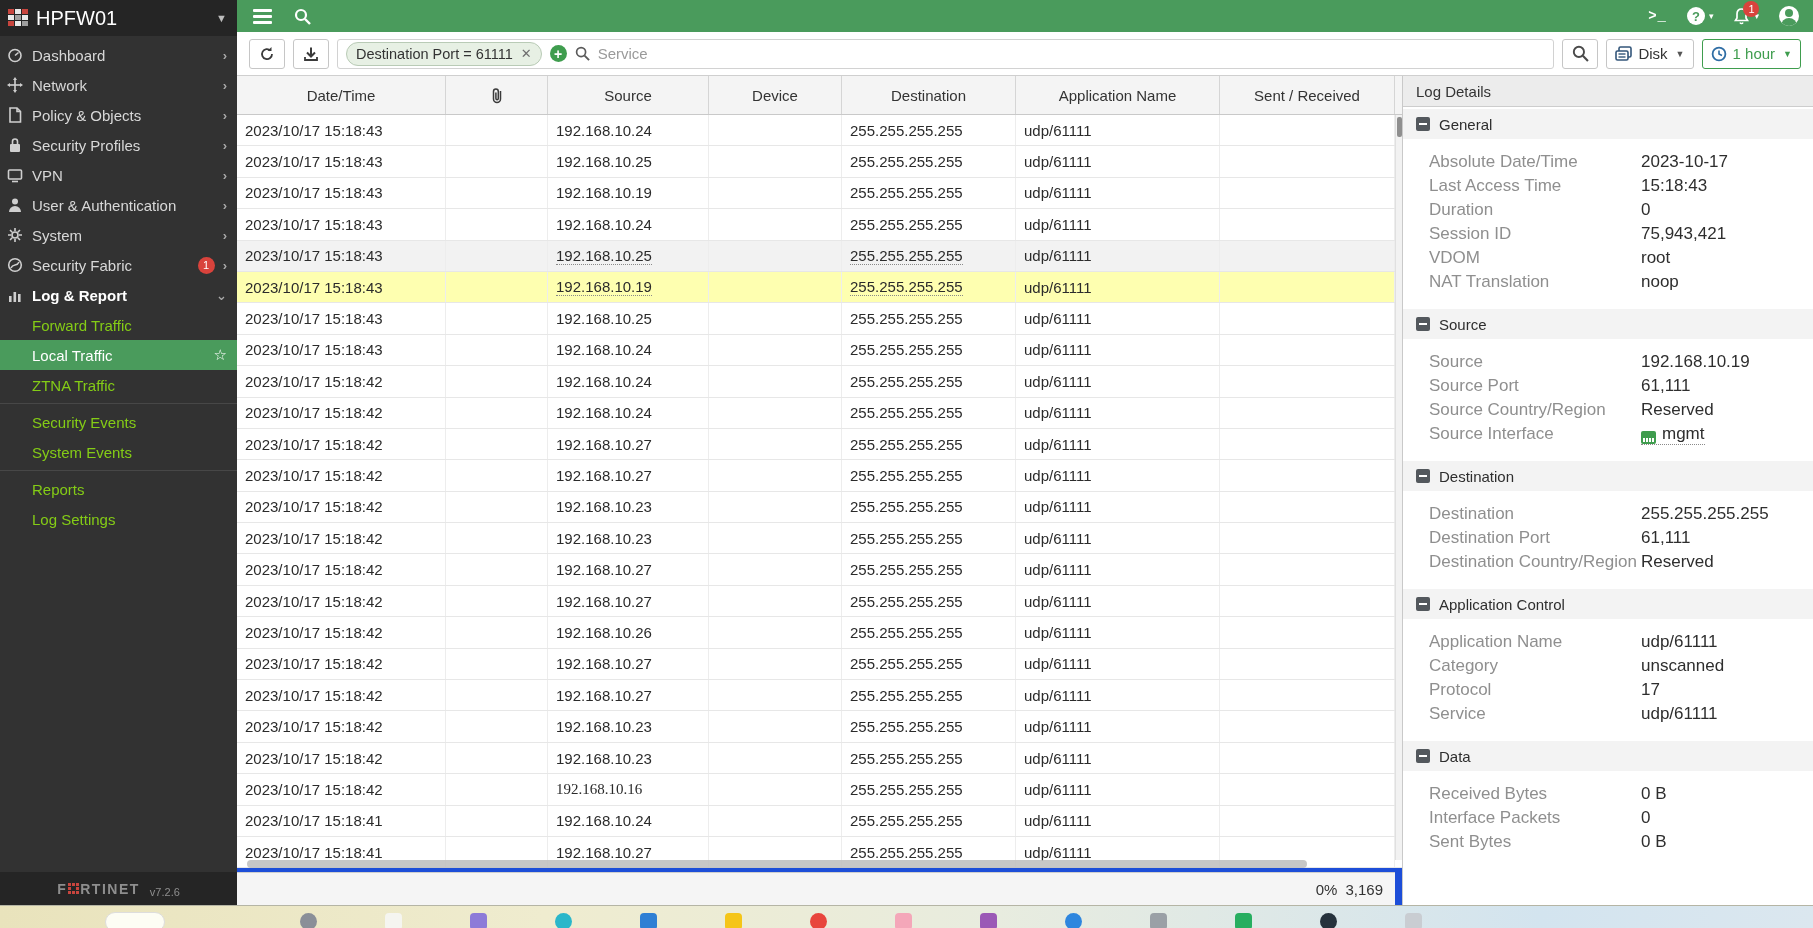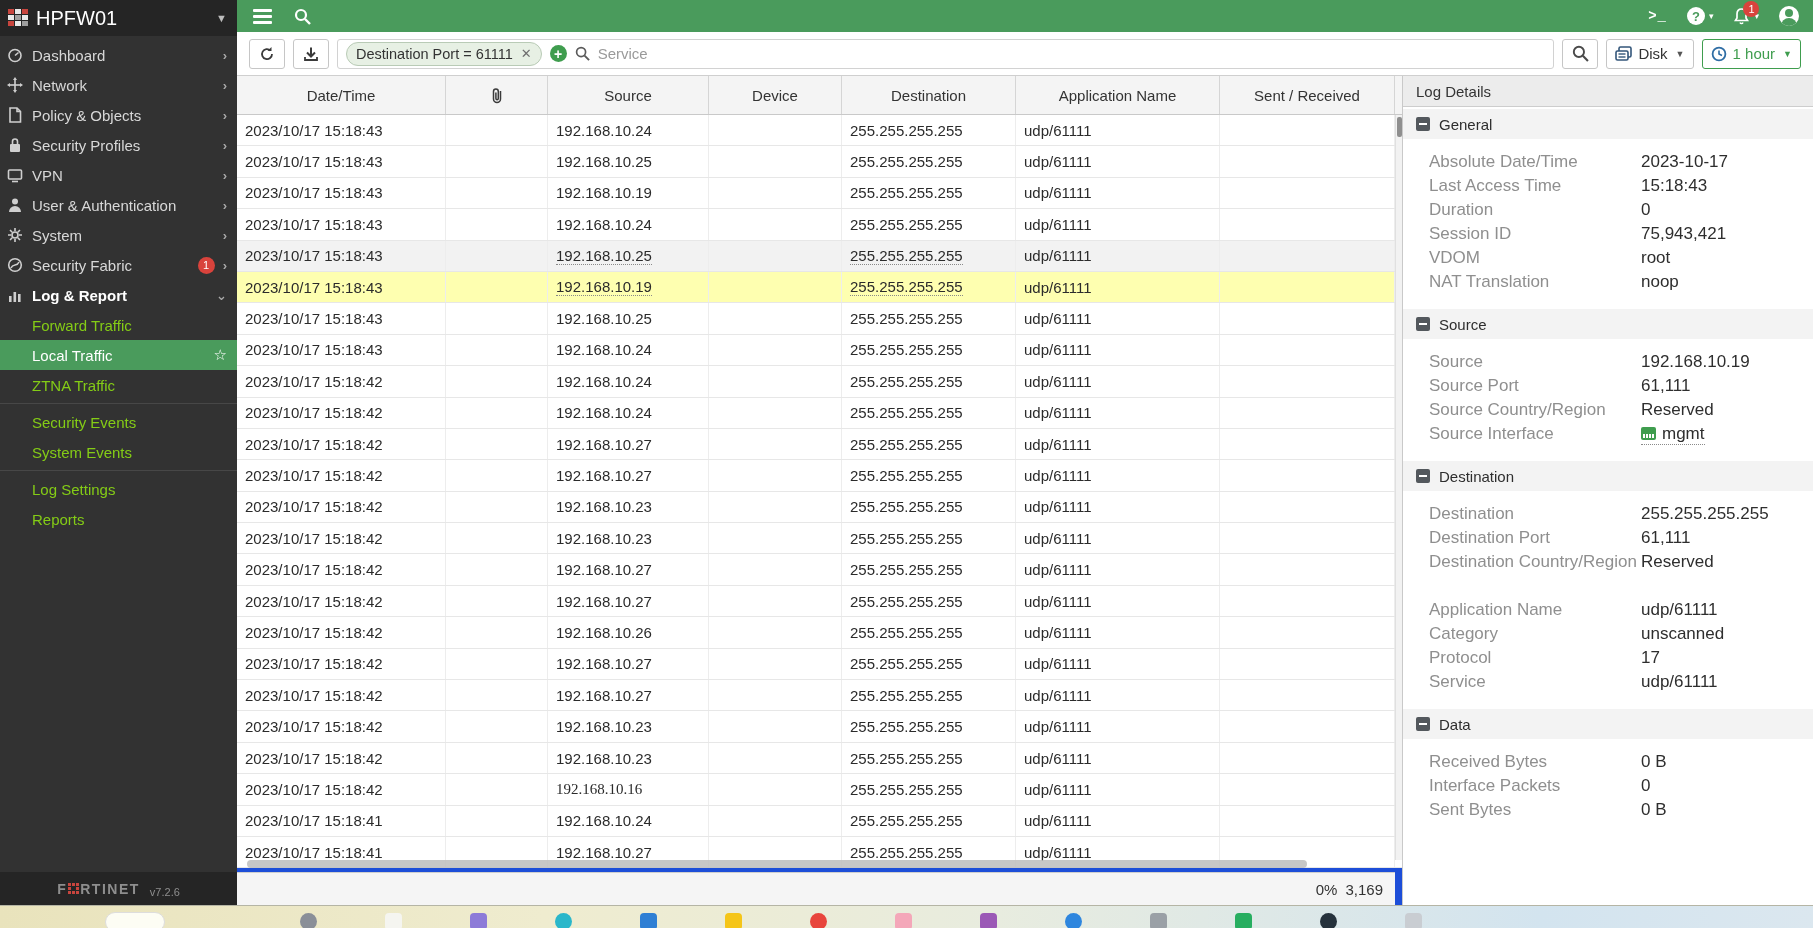--- a/index.html
+++ b/index.html
@@ -99,21 +99,21 @@
     border-left:1px solid #c9c9c9; overflow:hidden; }
   .lp-header { height:31px; background:#ececec; border-bottom:1px solid #cdcdcd; display:flex; align-items:center;
     padding-left:13px; font-size:15px; color:#333; }
   .lp-sec-h { height:30px; background:#f3f3f3; display:flex; align-items:center; gap:9px; padding-left:13px;
     font-size:15px; color:#2e2e2e; margin-top:2px; cursor:pointer; }
   .minus-box { width:14px; height:14px; background:#53585d; border-radius:2px; position:relative; }
   .minus-box:after { content:""; position:absolute; left:3px; top:6px; width:8px; height:2px; background:#fff; }
   .lp-fields { padding:11px 0 13px 26px; }
   .lp-field { display:flex; min-height:24px; align-items:center; font-size:17px; }
   .lp-field .fl { width:212px; color:#8f8f8f; flex-shrink:0; }
-  .lp-field .fv { color:#2e2e2e; display:flex; align-items:center; gap:6px; }
+  .lp-field .fv { color:#2e2e2e; display:flex; align-items:flex-end; gap:6px; }
   .iface-ic { display:inline-block; width:15px; height:13px; background:#3f9d4e; border-radius:2px; position:relative; }
   .iface-ic:after { content:""; position:absolute; left:2px; bottom:2px; width:11px; height:4px;
     background:linear-gradient(90deg,#fff 0 2px,transparent 2px 3px,#fff 3px 5px,transparent 5px 6px,#fff 6px 8px,transparent 8px 9px,#fff 9px 11px); }
   .fv.link { border-bottom:1px dotted #8a8a8a; cursor:pointer; }
 
   
   .taskbar { position:absolute; left:0; top:905px; width:1813px; height:23px;
     background:linear-gradient(90deg,#e9e3bc 0%,#efeccf 30%,#e8ecdf 55%,#d3e4ef 85%,#dbe7ef 100%);
     border-top:1px solid #b5b5a5; overflow:hidden; }
   .tk-pill { position:absolute; left:105px; top:6px; width:60px; height:20px; background:#fdfdf4; border-radius:10px; border:1px solid #ddd; }
@@ -288,24 +288,24 @@
         </div>
         <div class="sb-divider"></div>
         <div class="sb-sub">
           <span class="lbl">Security Events</span>
         </div>
         <div class="sb-sub">
           <span class="lbl">System Events</span>
         </div>
         <div class="sb-divider"></div>
         <div class="sb-sub">
+          <span class="lbl">Reports</span>
+        </div>
+        <div class="sb-sub">
           <span class="lbl">Log Settings</span>
-        </div>
-        <div class="sb-sub">
-          <span class="lbl">Reports</span>
         </div>
       </div>
     <div class="sb-footer">
       <span class="brand" id="brand">
           <span>F</span>
           <span class="o-grid">
             <i></i>
             <i></i>
             <i></i>
             <i></i>
@@ -906,20 +906,24 @@
             <span class="fv">
               <span>61,111</span>
             </span>
           </div>
           <div class="lp-field">
             <span class="fl">Destination Country/Region</span>
             <span class="fv">
               <span>Reserved</span>
             </span>
           </div>
+        </div>
+        <div class="lp-sec-h">
+          <span class="minus-box"></span>
+          <span>Application Control</span>
         </div>
         <div class="lp-fields">
           <div class="lp-field">
             <span class="fl">Application Name</span>
             <span class="fv">
               <span>udp/61111</span>
             </span>
           </div>
           <div class="lp-field">
             <span class="fl">Category</span>

